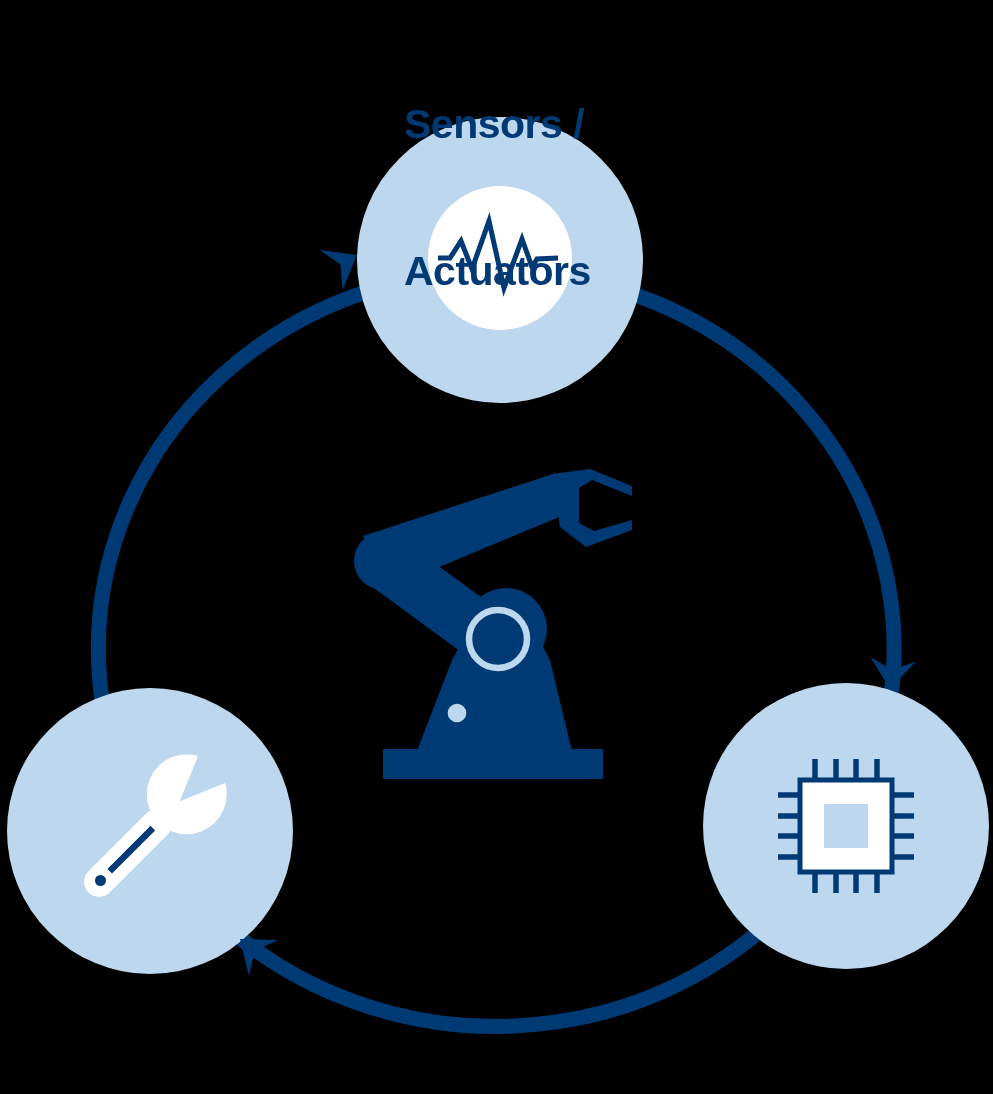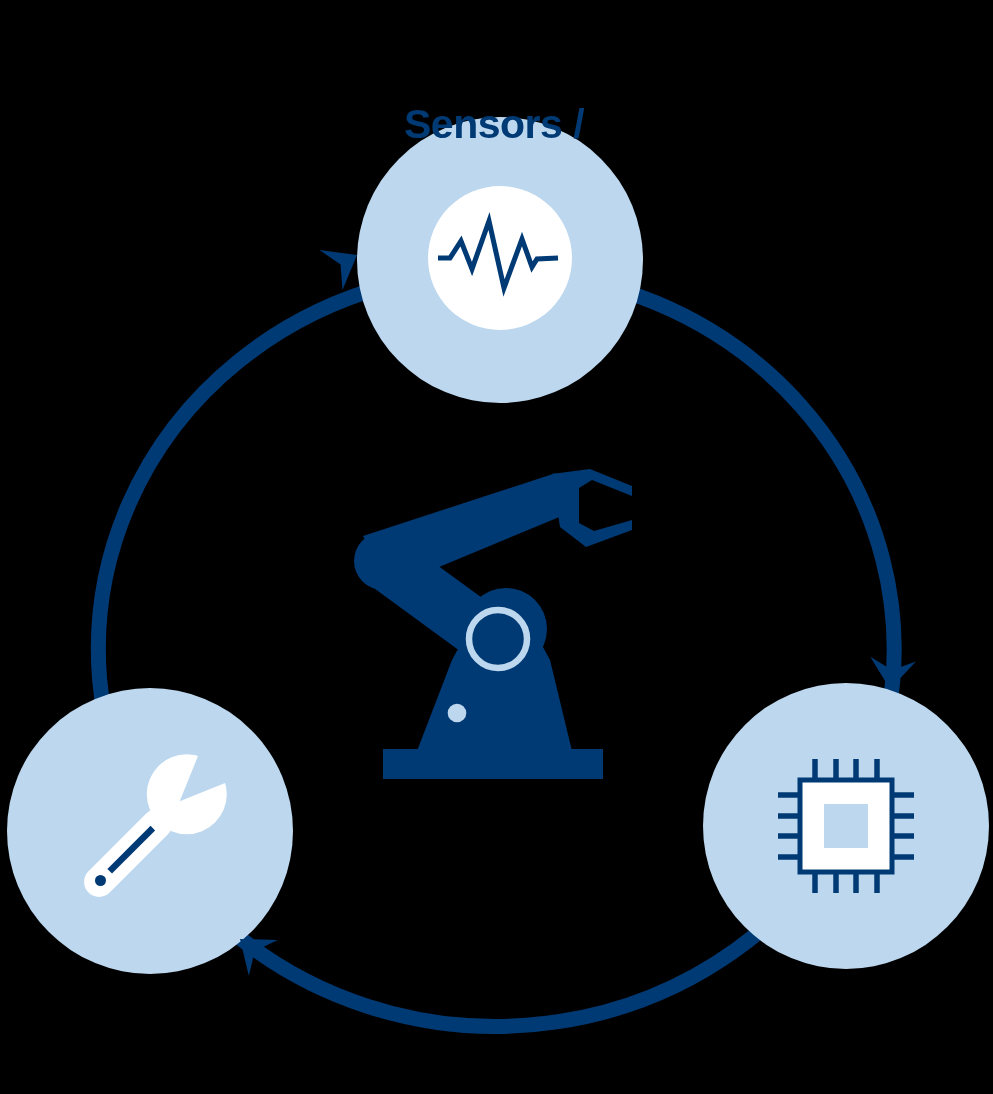--- a/index.html
+++ b/index.html
@@ -101,20 +101,21 @@
 
     <g class="fill-navy">
       <path transform="translate(357,255) rotate(-30)" d="M0,0 L-30,-23 L-19,0 L-30,23 Z"></path>
       <path transform="translate(890,689) rotate(96)" d="M0,0 L-30,-23 L-19,0 L-30,23 Z"></path>
       <path transform="translate(240,939) rotate(-141)" d="M0,0 L-30,-23 L-19,0 L-30,23 Z"></path>
     </g>
   </svg>
 
   <div class="label" style="left:404px;top:2px;">
     <div>Sensors /</div>
+    <div>Actuators</div>
   </div>
 
   <div class="label center" style="left:-6px;top:994px;width:310px;">
     <div>Optimization</div>
     
   </div>
 
   <div class="label center" style="left:688px;top:994px;width:310px;">
     <div>Data</div>
     

